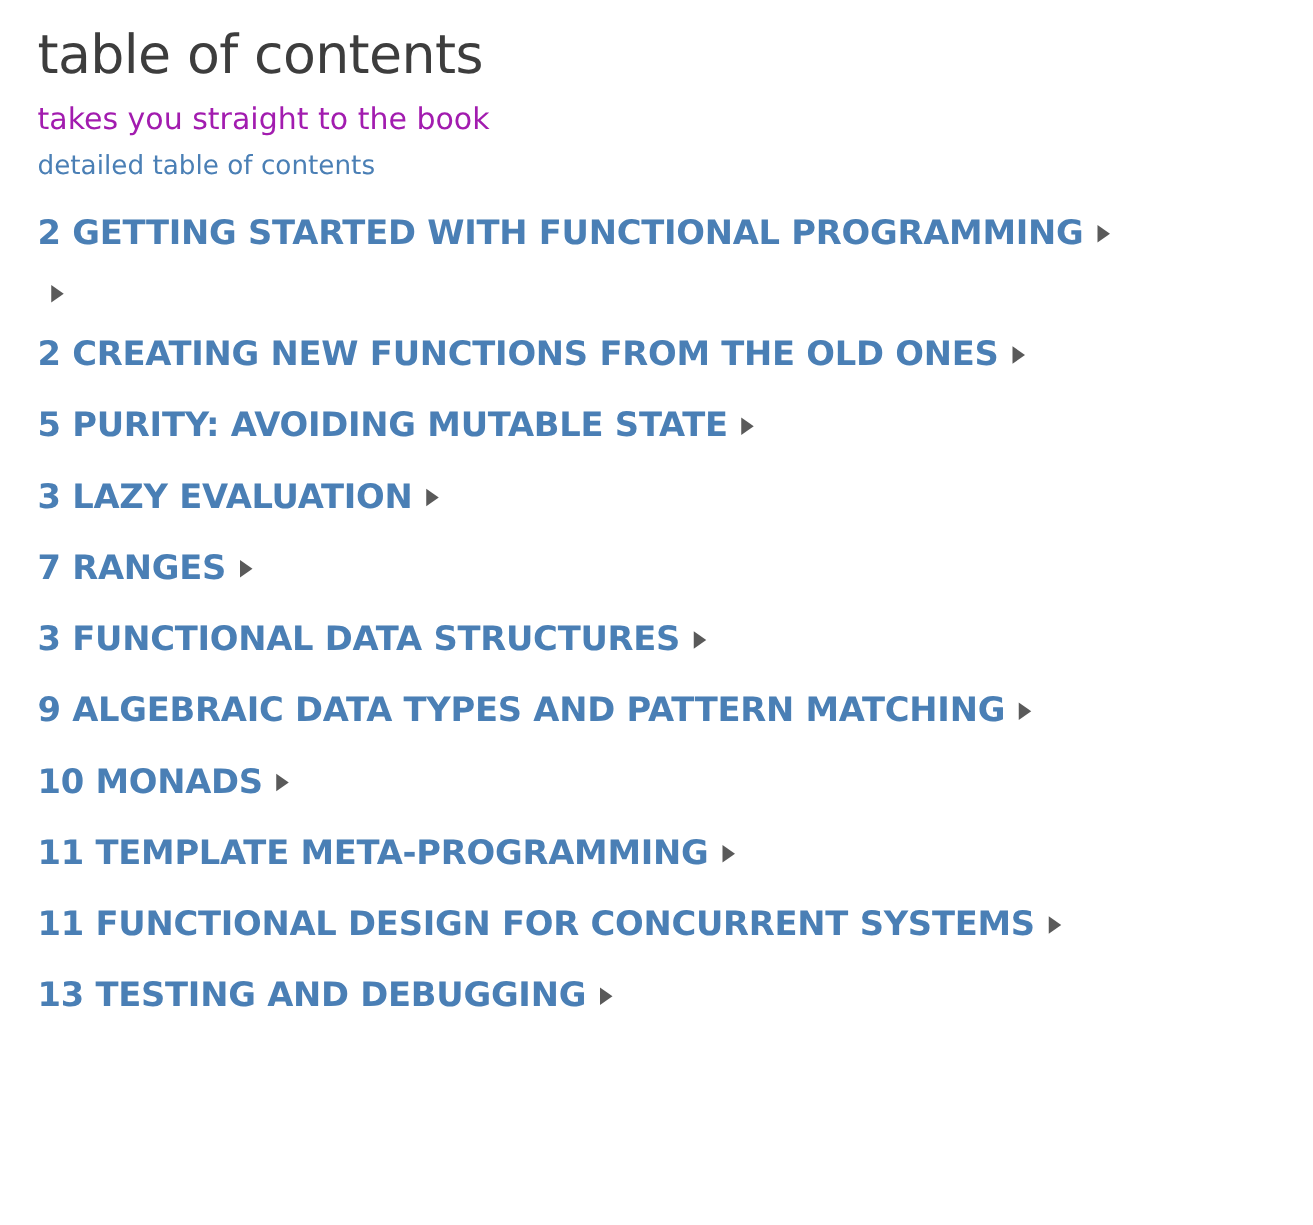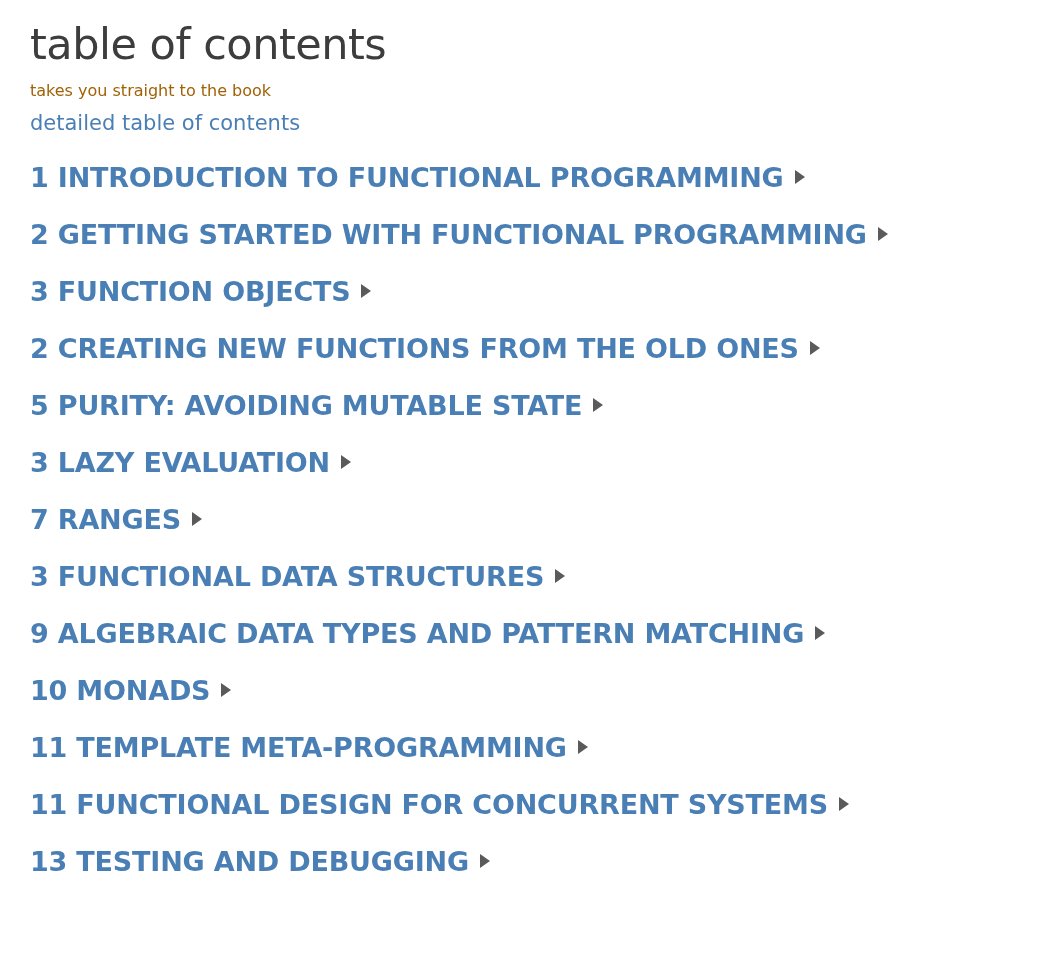--- a/index.html
+++ b/index.html
@@ -23,23 +23,23 @@
     font-size: 43px;
     font-weight: 400;
     color: #3d3d3d;
     letter-spacing: -0.5px;
     margin: 0;
     padding-top: 20px;
     line-height: 1.15;
   }
   .toc-subtitle {
     font-family: "DejaVu Sans", sans-serif;
-    font-size: 16px;
+    font-size: 24px;
     font-weight: 400;
-    color: #a16207;
+    color: #a21caf;
     margin: 12px 0 0 0;
     line-height: 1.2;
   }
   .toc-detailed-link {
     display: inline-block;
     font-family: "DejaVu Sans", sans-serif;
     font-size: 21px;
     color: #4a7fb5;
     text-decoration: none;
     margin-top: 10px;
@@ -80,29 +80,24 @@
 </head>
 <body>
 
 <div class="page">
   <h1 class="toc-title">table of contents</h1>
   <p class="toc-subtitle">takes you straight to the book</p>
   <a class="toc-detailed-link">detailed table of contents</a>
 
   <ul class="chapter-list">
     <li class="chapter-item">
-      <span class="chapter-label">1 INTRODUCTION TO FUNCTIONAL PROGRAMMING</span>
-      <span class="chapter-arrow"></span>
-    </li>
-    <li class="chapter-item">
       <span class="chapter-label">2 GETTING STARTED WITH FUNCTIONAL PROGRAMMING</span>
       <span class="chapter-arrow"></span>
     </li>
     <li class="chapter-item">
-      <span class="chapter-label">3 FUNCTION OBJECTS</span>
       <span class="chapter-arrow"></span>
     </li>
     <li class="chapter-item">
       <span class="chapter-label">2 CREATING NEW FUNCTIONS FROM THE OLD ONES</span>
       <span class="chapter-arrow"></span>
     </li>
     <li class="chapter-item">
       <span class="chapter-label">5 PURITY: AVOIDING MUTABLE STATE</span>
       <span class="chapter-arrow"></span>
     </li>

